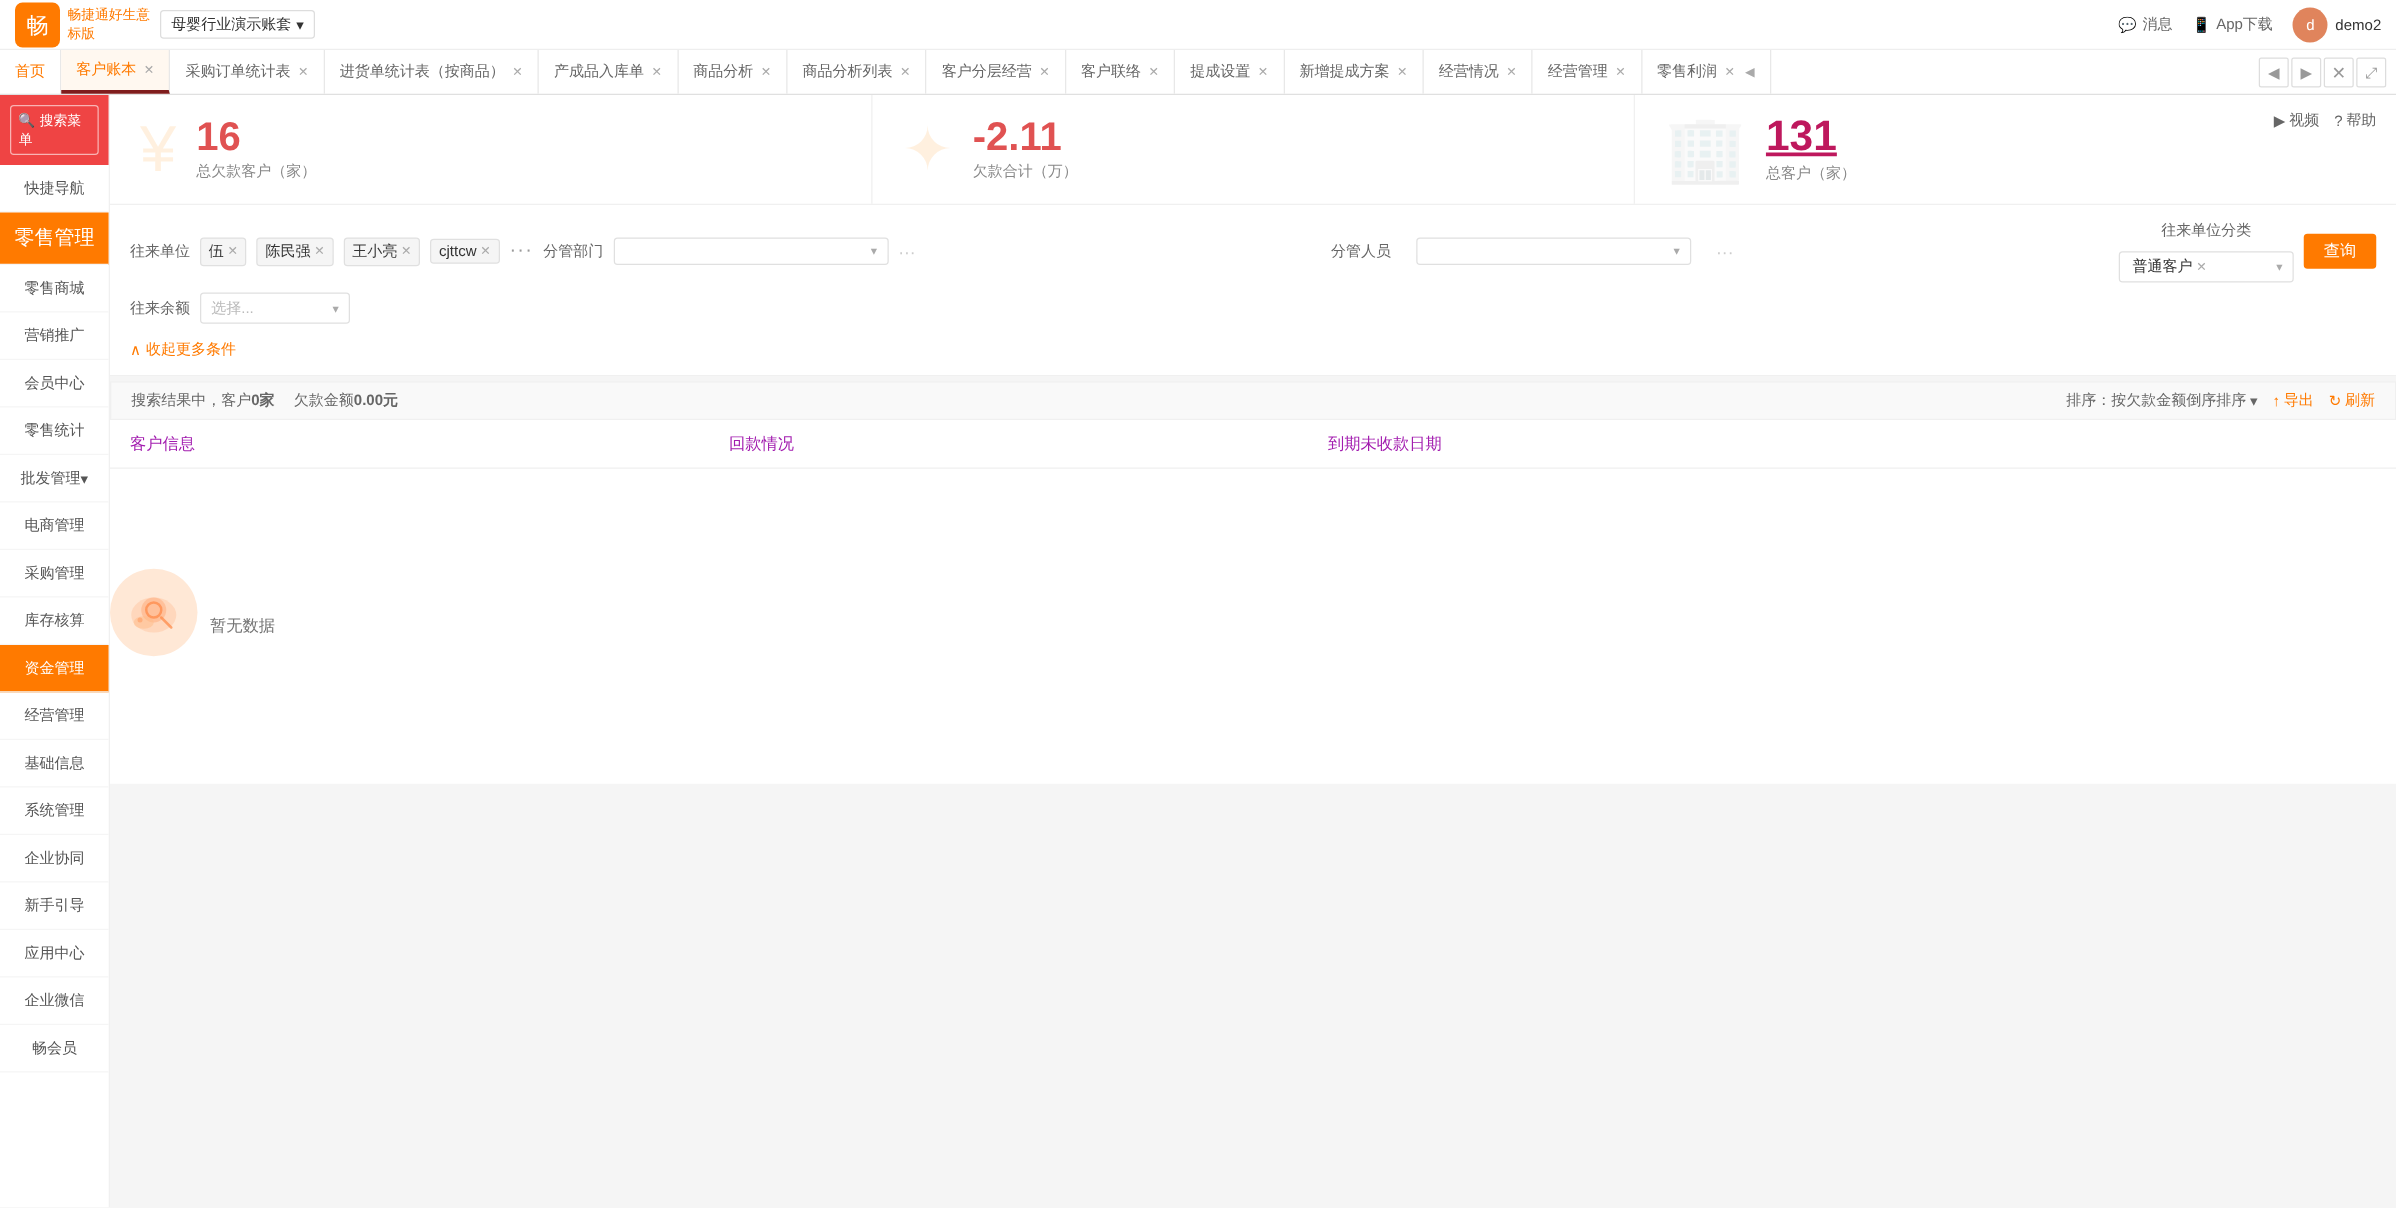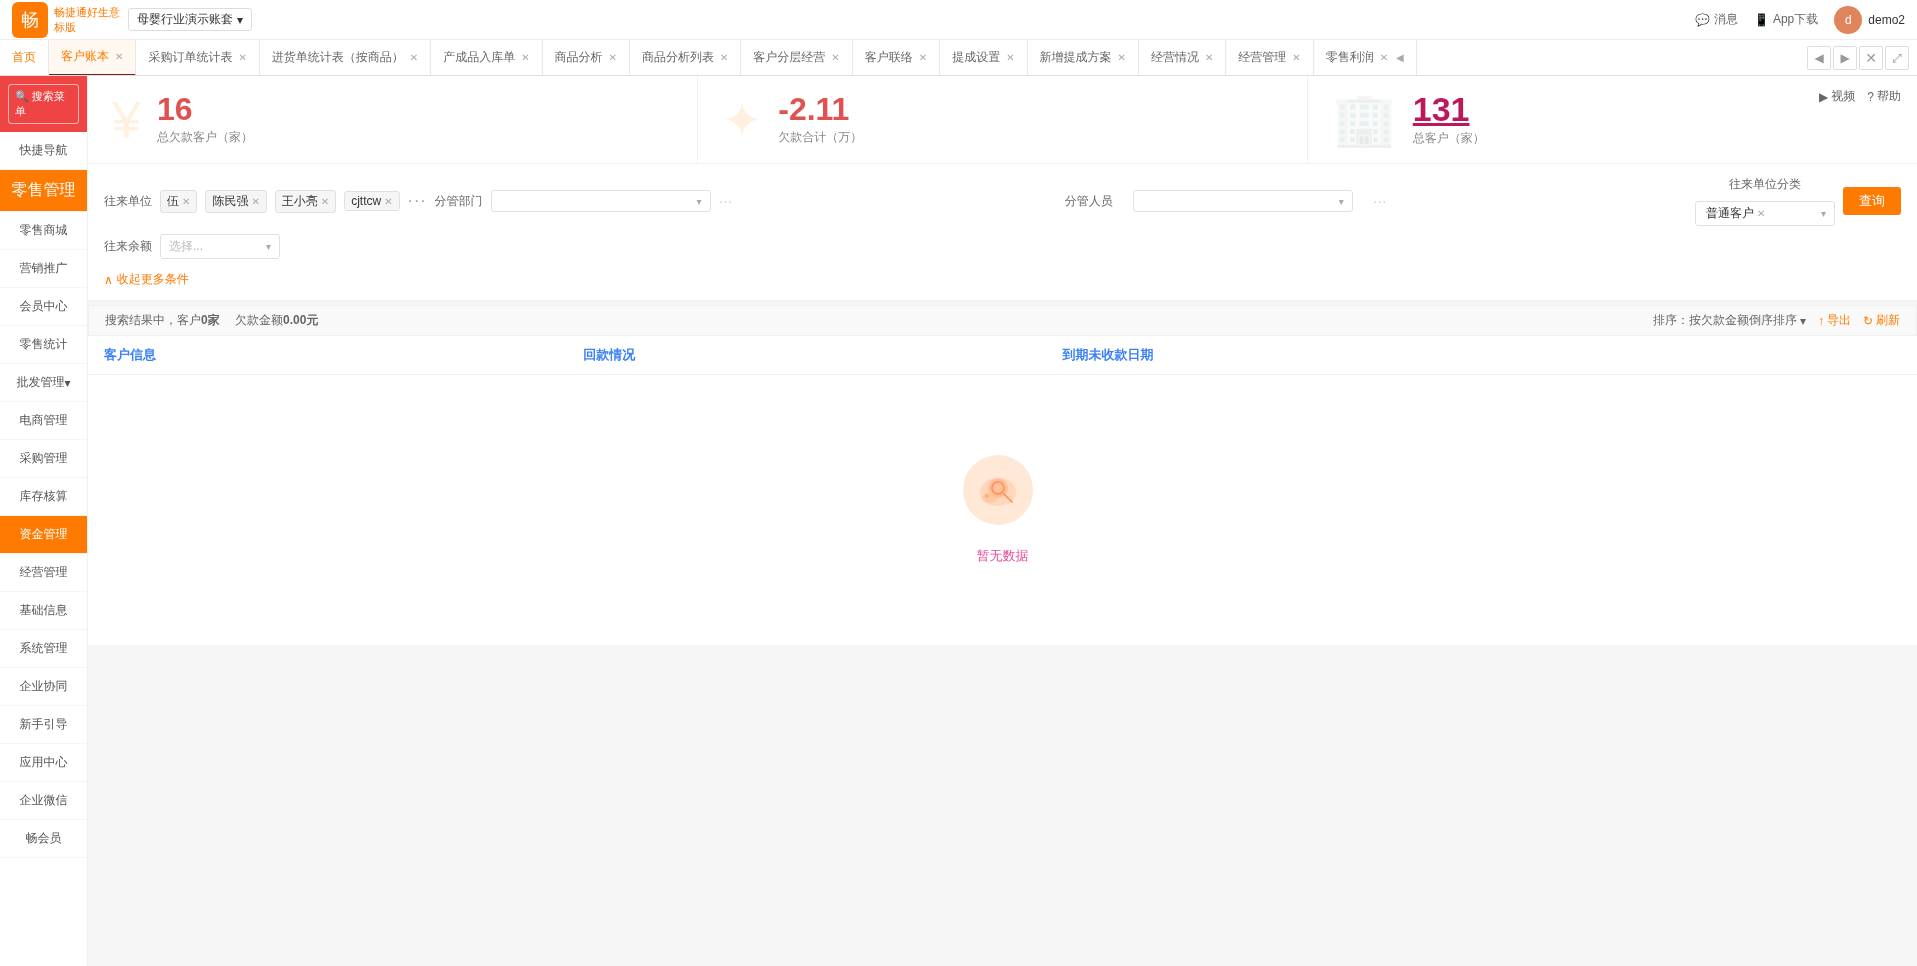--- a/index.html
+++ b/index.html
@@ -22,21 +22,21 @@
     
     .nav-tabs {
       display: flex; align-items: center; background: #fff; border-bottom: 1px solid #e0e0e0;
       height: 36px; overflow: hidden;
     }
     .nav-tab {
       display: flex; align-items: center; gap: 4px; padding: 0 12px; height: 36px;
       border-right: 1px solid #e8e8e8; cursor: pointer; white-space: nowrap;
       font-size: 12px; color: #666; flex-shrink: 0;
     }
-    .nav-tab.active { background: #fff8f0; color: #ff7a00; border-bottom: 2px solid #7f1d1d; }
+    .nav-tab.active { background: #fff8f0; color: #ff7a00; border-bottom: 4px solid #7f1d1d; }
     .nav-tab.home { color: #ff7a00; }
     .nav-tab .close-x { color: #aaa; margin-left: 2px; font-size: 10px; }
     .tab-nav-btns { margin-left: auto; display: flex; align-items: center; gap: 2px; padding-right: 8px; }
     .tab-nav-btn { width: 24px; height: 24px; display: flex; align-items: center; justify-content: center; cursor: pointer; color: #999; border: 1px solid #ddd; border-radius: 2px; }
 
     
     .main-layout { display: flex; height: calc(966px - 76px); }
 
     
     .sidebar {
@@ -115,24 +115,24 @@
       background: #ff7a00; color: #fff; border: none; border-radius: 3px;
       padding: 5px 16px; cursor: pointer; font-size: 13px;
     }
 
     
     .data-table { background: #fff; margin: 0 0; width: 100%; }
     .table-header {
       display: grid; grid-template-columns: 2fr 2fr 2fr 1.5fr;
       background: #fff; padding: 10px 16px; border-bottom: 1px solid #f0f0f0;
     }
-    .th { font-size: 13px; color: #3b82f6; font-weight: bold; }
+    .th { font-size: 13px; color: #a21caf; font-weight: normal; }
     .empty-state {
-      display: flex; flex-direction: column; align-items: center; justify-content: flex-start;
-      padding: 80px 0; color: #ec4899; font-size: 13px;
+      display: flex; flex-direction: row; align-items: center; justify-content: flex-start;
+      padding: 80px 0; color: #737373; font-size: 13px;
     }
     .empty-icon {
       width: 80px; height: 80px; margin-bottom: 12px; position: relative;
     }
     .empty-icon-inner {
       width: 70px; height: 70px; background: #ffe8d6; border-radius: 50%;
       display: flex; align-items: center; justify-content: center; font-size: 32px;
     }
 
     

